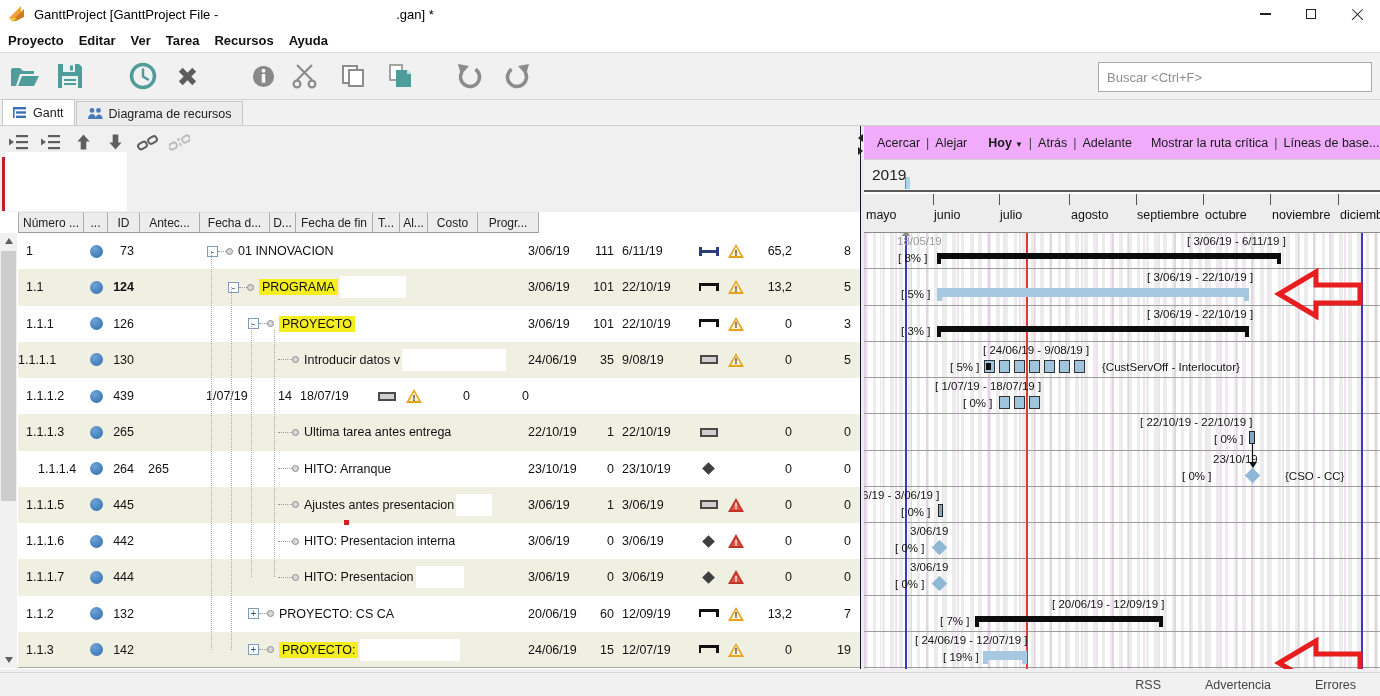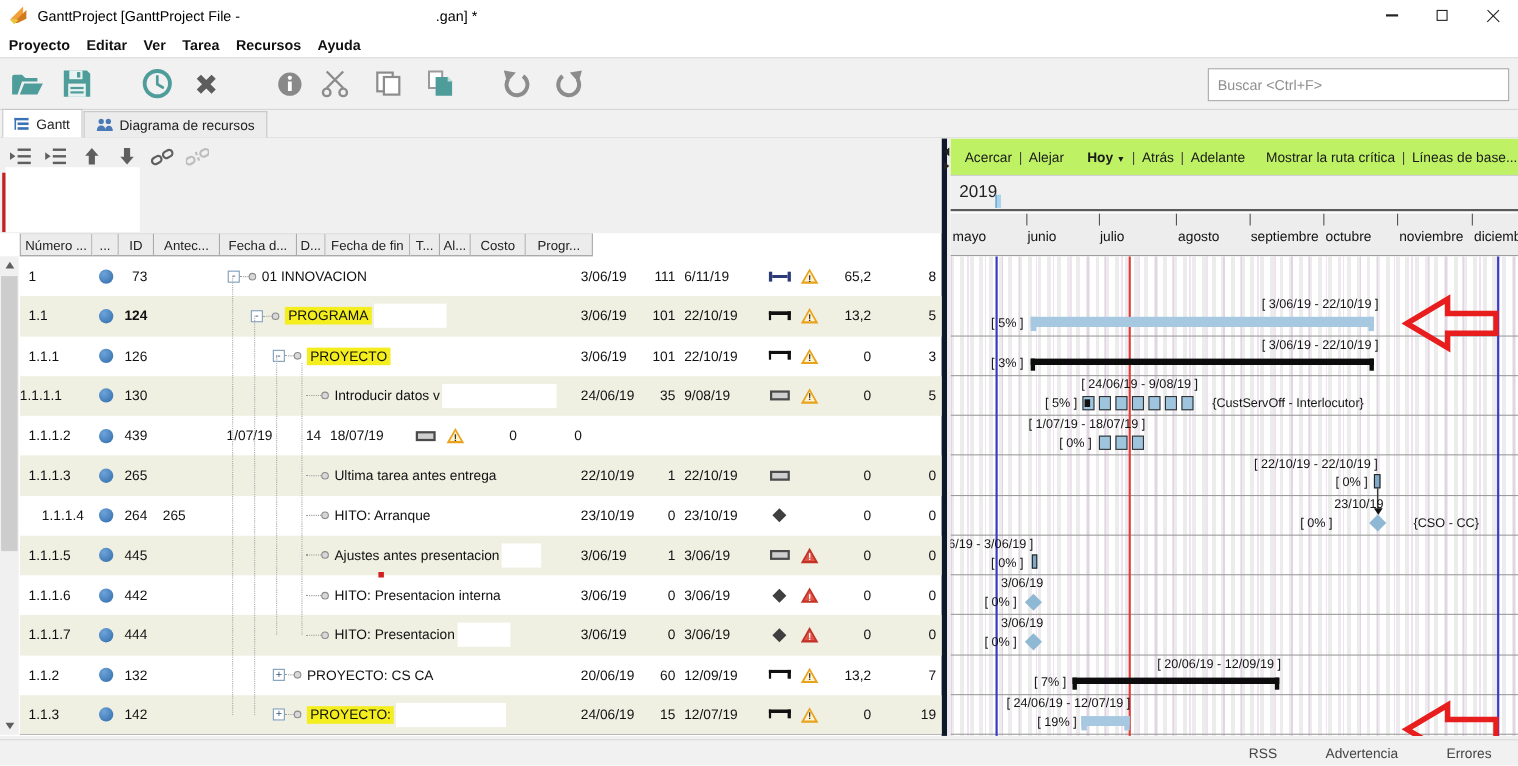--- a/index.html
+++ b/index.html
@@ -29,21 +29,21 @@
   #search-input { position:absolute; right:8px; top:9px; width:274px; height:30px; border:1px solid #a9a9a9; background:#fff; font-size:13px; padding-left:8px; font-family:"Liberation Sans",sans-serif; color:#333; }
   #search-input::placeholder { color:#8f8f8f; }
 
   
   .tabbar { height:26px; background:#f1f1f1; display:flex; align-items:flex-end; padding-left:2px; border-bottom:1px solid #cfcfcf; }
   .tab { height:24px; display:flex; align-items:center; gap:6px; padding:0 10px; font-size:12.5px; color:#222; background:#ececec; border:1px solid #c6c6c6; border-bottom:none; margin-right:1px; }
   .tab.active { height:26px; background:#fff; position:relative; z-index:2; }
 
   
   .main { position:absolute; left:0; top:126px; width:1380px; height:546px; background:#f0f0f0; }
-  .left-panel  { position:absolute; left:0; top:0; width:861px; height:543px; background:#fff; border-right:5px solid #0f172a; overflow:hidden; }
+  .left-panel  { position:absolute; left:0; top:0; width:861px; height:543px; background:#fff; border-right:1px solid #0f172a; overflow:hidden; }
   .divider { position:absolute; left:861px; top:0; width:3px; height:543px; background:#ececec; }
   .div-tri { position:absolute; left:-3px; width:0; height:0; }
   .div-tri.l { top:8px;  border-top:4px solid transparent; border-bottom:4px solid transparent; border-right:5px solid #222; }
   .div-tri.r { top:21px; border-top:4px solid transparent; border-bottom:4px solid transparent; border-left:5px solid #222; }
   .right-panel { position:absolute; left:864px; top:0; width:516px; height:543px; background:#fff; overflow:hidden; }
 
   
   .tree-strip { position:absolute; left:0; top:0; width:100%; height:86px; background:#f0f0f0; }
   .tree-icons { position:absolute; left:8px; top:7px; display:flex; gap:10px; }
   .tree-btn { width:22px; height:18px; display:flex; align-items:center; justify-content:center; }
@@ -85,21 +85,21 @@
   .ticon-milestone { width:9px; height:9px; background:#3f3f3f; transform:rotate(45deg); }
 
   .warn-tri { width:0; height:0; border-left:8px solid transparent; border-right:8px solid transparent; border-bottom:14px solid #e9a21b; position:relative; }
   .warn-tri::before { content:""; position:absolute; left:-5.5px; top:3px; border-left:5.5px solid transparent; border-right:5.5px solid transparent; border-bottom:9.5px solid #fdf3d2; }
   .warn-tri::after { content:"!"; position:absolute; left:-1.5px; top:3.5px; font:700 9px "Liberation Sans",sans-serif; color:#333; }
   .err-tri { width:0; height:0; border-left:8px solid transparent; border-right:8px solid transparent; border-bottom:14px solid #c23327; position:relative; }
   .err-tri::before { content:""; position:absolute; left:-5.5px; top:3px; border-left:5.5px solid transparent; border-right:5.5px solid transparent; border-bottom:9.5px solid #e05548; }
   .err-tri::after { content:"!"; position:absolute; left:-1.5px; top:3.5px; font:700 9px "Liberation Sans",sans-serif; color:#fff; }
 
   
-  .gtoolbar { position:absolute; left:0; top:0; width:100%; height:34px; background:#bef264; border-bottom:1px solid #cfcfcf; display:flex; align-items:center; padding-left:10px; font-size:12.5px; color:#1a1a1a; white-space:nowrap; overflow:hidden; }
+  .gtoolbar { position:absolute; left:0; top:0; width:100%; height:34px; background:#f0abfc; border-bottom:1px solid #cfcfcf; display:flex; align-items:center; padding-left:10px; font-size:12.5px; color:#1a1a1a; white-space:nowrap; overflow:hidden; }
   .gt-item { margin:0 3px; }
   .gt-item.bold { font-weight:700; margin-left:18px; }
   .gt-item.pushed { margin-left:16px; }
   .gt-sep { color:#444; margin:0 3px; }
   .caret { font-size:8px; margin-left:3px; }
 
   .yearrow { position:absolute; left:0; top:34px; width:100%; height:32px; background:#f0f0f0; border-bottom:2px solid #5a5a5a; font-size:15.5px; color:#222; line-height:30px; padding-left:8px; }
   .year-marker { position:absolute; left:41px; bottom:1px; width:5px; height:12px; background:#a8d4ef; border-left:1px solid #5a93b8; }
   .monthrow { position:absolute; left:0; top:68px; width:100%; height:39px; background:#ededed; border-bottom:1px solid #8a8a8a; overflow:hidden; }
   .m-tick { position:absolute; top:0; width:1px; height:11px; background:#555; }
@@ -691,20 +691,27 @@
         <span class="m-label" style="left: 2px;">mayo</span>
         <span class="m-label" style="left: 70px;">junio</span>
         <span class="m-label" style="left: 136px;">julio</span>
         <span class="m-label" style="left: 207px;">agosto</span>
         <span class="m-label" style="left: 273px;">septiembre</span>
         <span class="m-label" style="left: 341px;">octubre</span>
         <span class="m-label" style="left: 408px;">noviembre</span>
         <span class="m-label" style="left: 476px;">diciembre</span>
       </div>
     <div class="gchart" id="gchart">
+        <div class="grow" style="top: 0px;">
+          <span class="gnote-tri" style="left: 38px;"></span>
+          <span class="gnote" style="left: 33px;">18/05/19</span>
+          <span class="glabel" style="left: 323px;">[ 3/06/19 - 6/11/19 ]</span>
+          <span class="gpct" style="left: 34px;">[ 8% ]</span>
+          <div class="gbar-summary" style="left: 73px; width: 344px;"></div>
+        </div>
         <div class="grow" style="top: 36.25px;">
           <span class="glabel" style="left: 283px;">[ 3/06/19 - 22/10/19 ]</span>
           <span class="gpct" style="left: 37px;">[ 5% ]</span>
           <div class="gbar-sumblue" style="left: 73px; width: 312px;"></div>
         </div>
         <div class="grow" style="top: 72.5px;">
           <span class="glabel" style="left: 283px;">[ 3/06/19 - 22/10/19 ]</span>
           <span class="gpct" style="left: 37px;">[ 3% ]</span>
           <div class="gbar-summary" style="left: 73px; width: 312px;"></div>
         </div>

